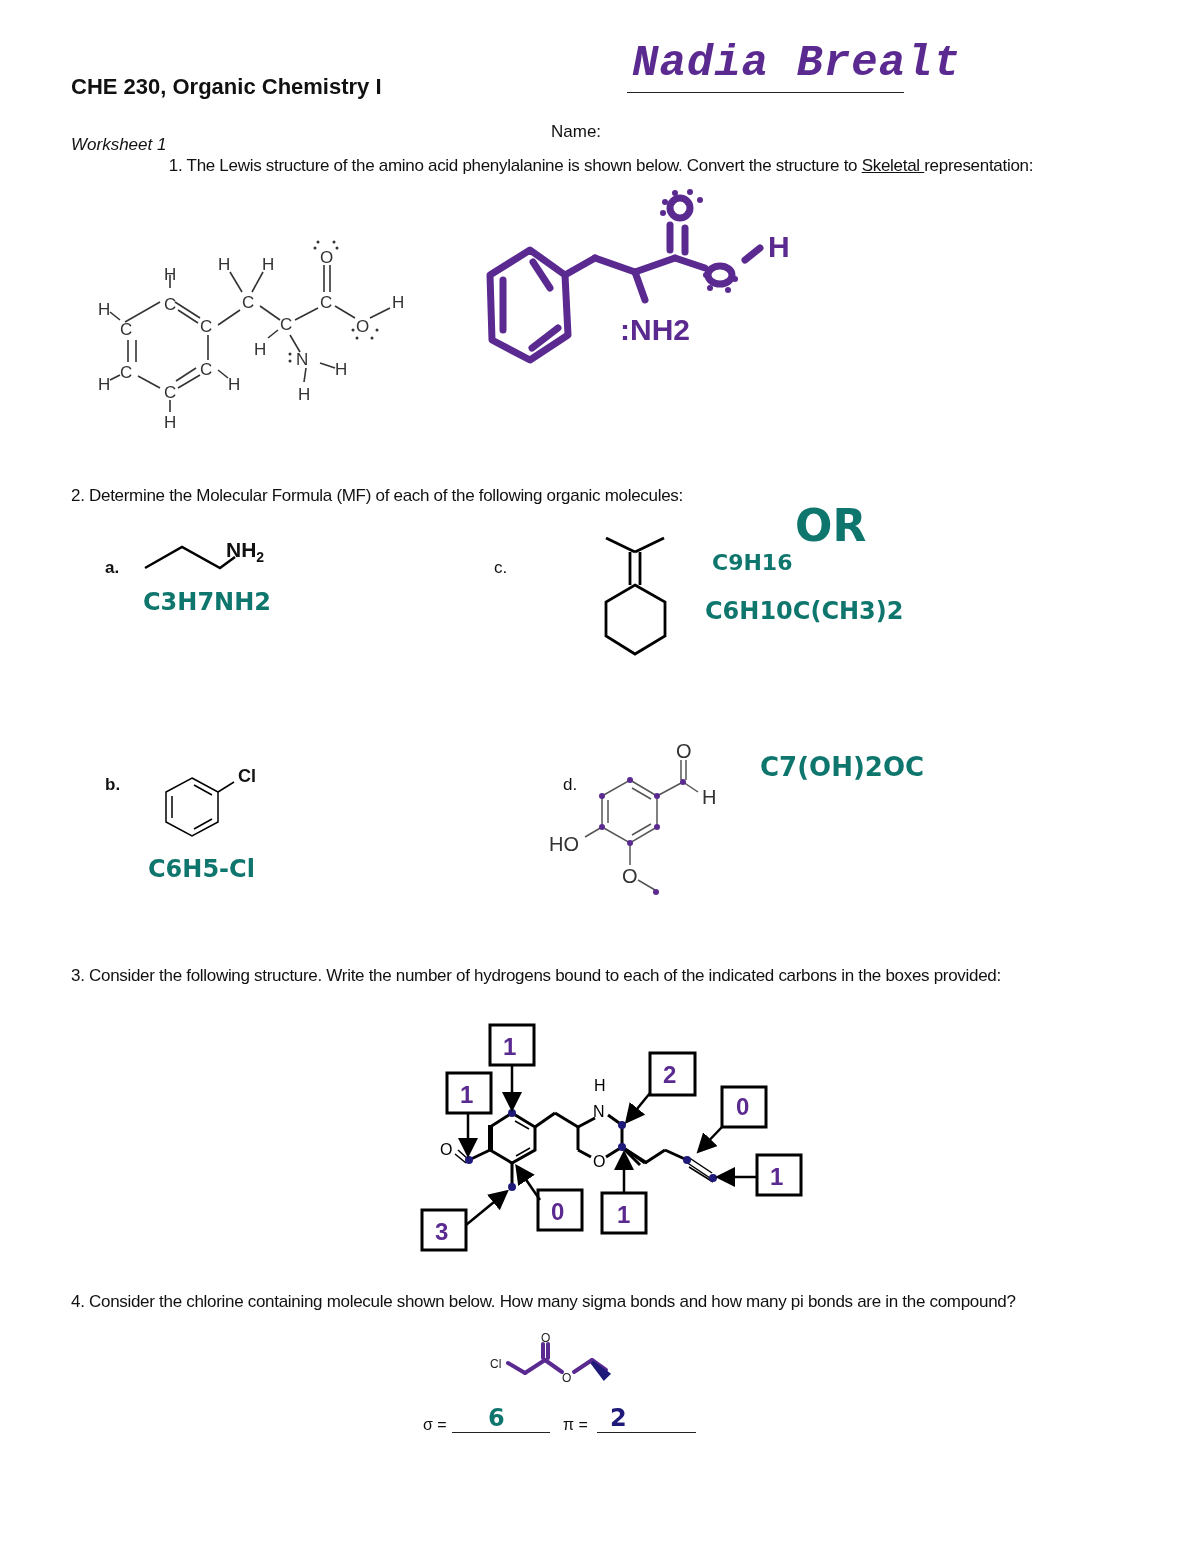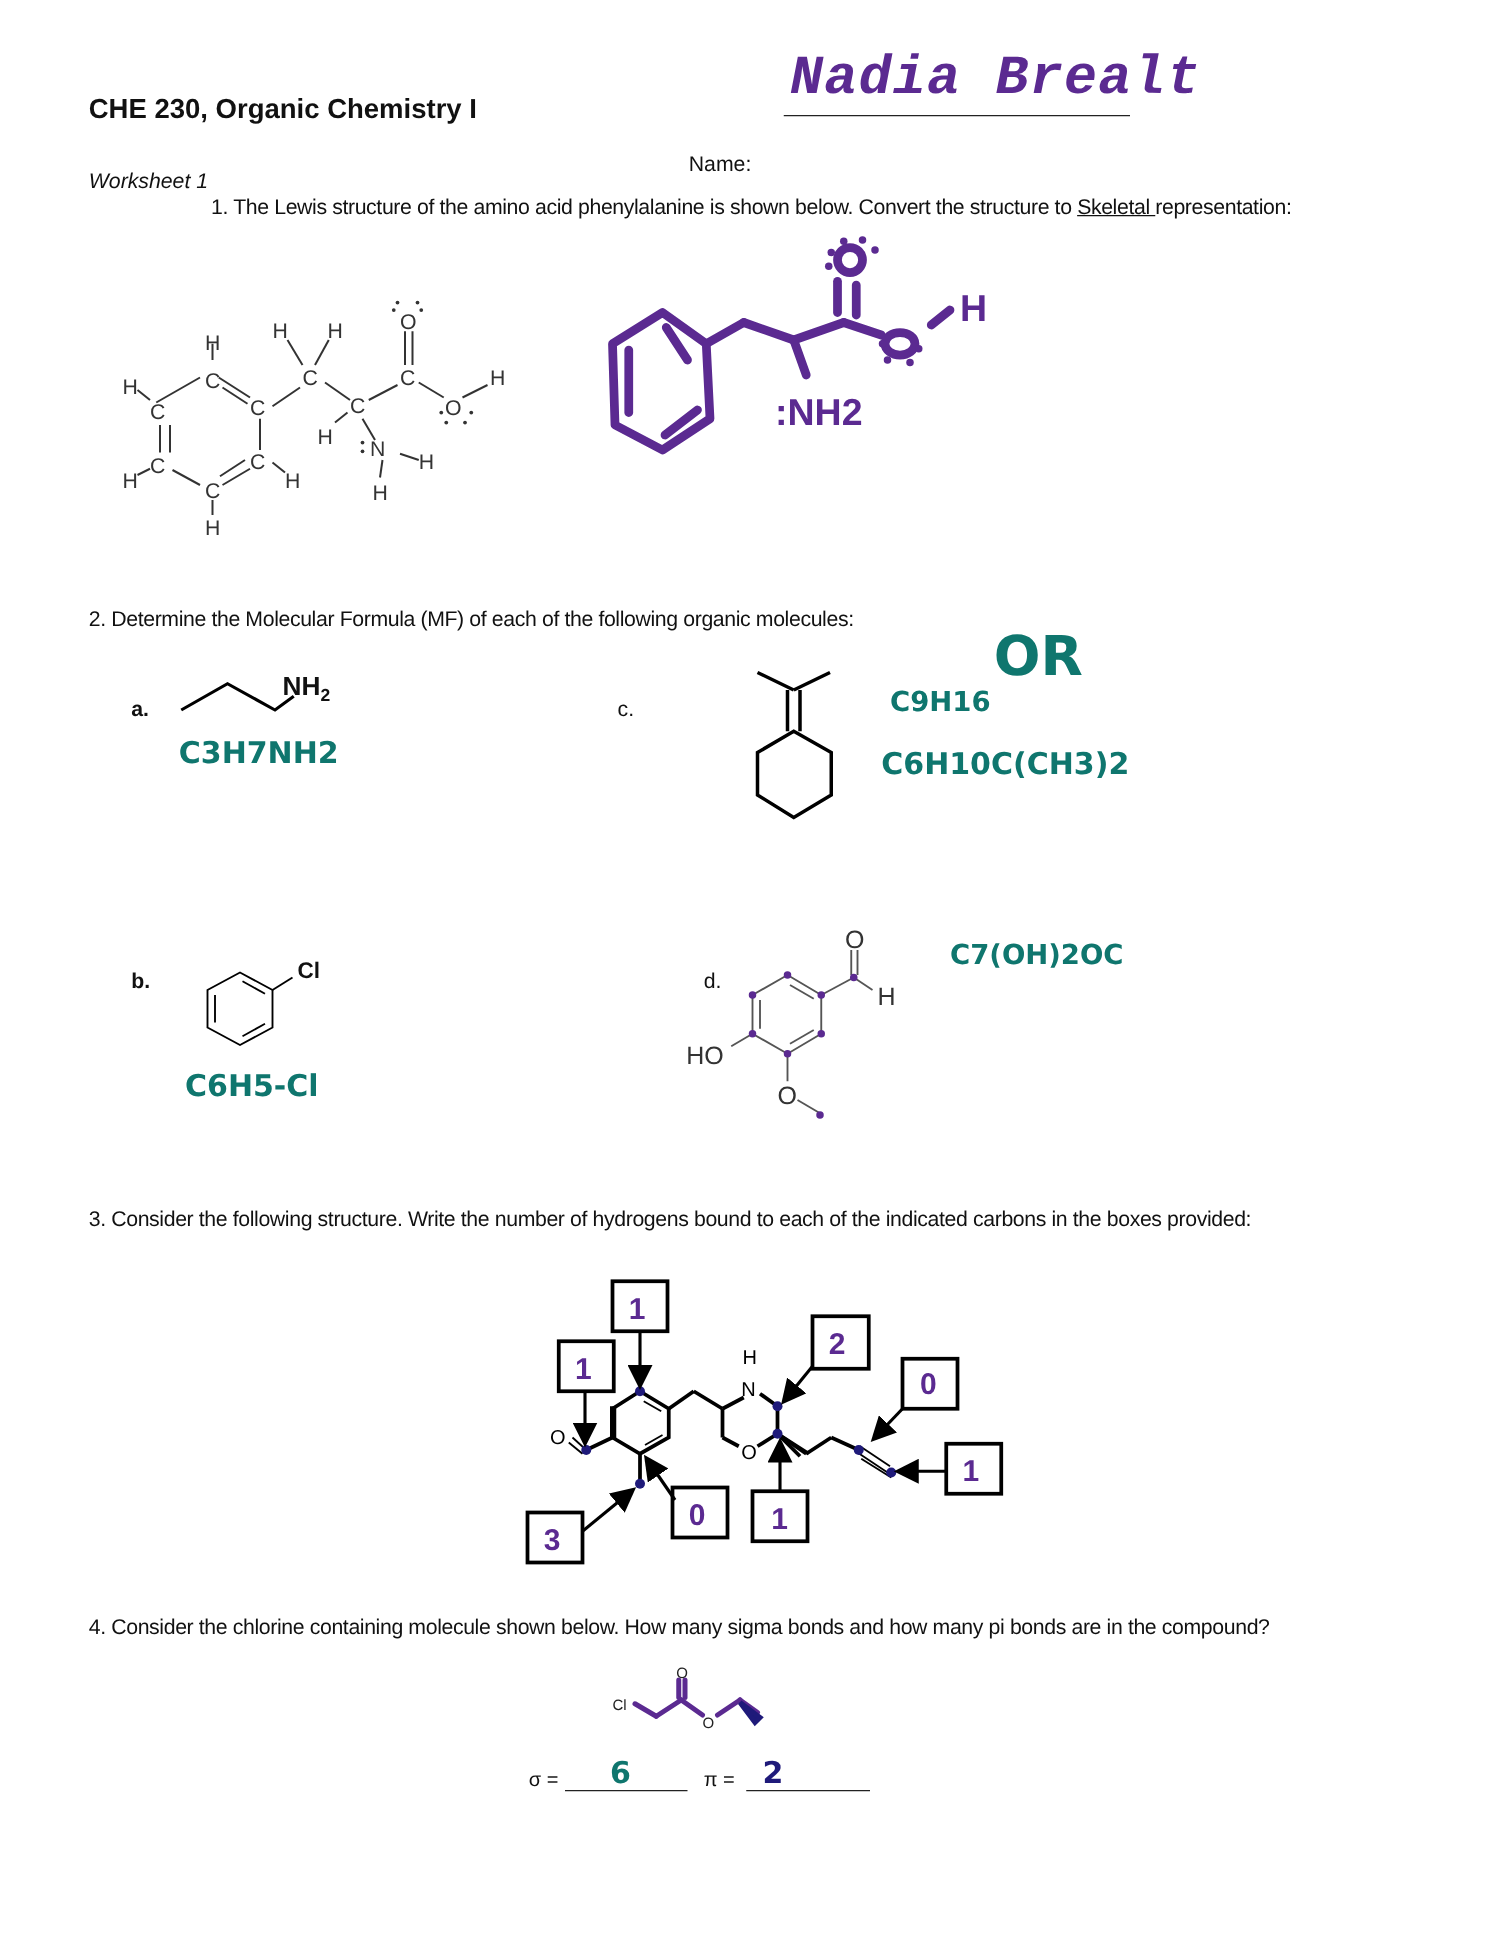--- a/index.html
+++ b/index.html
@@ -194,21 +194,21 @@
       <circle cx="117" cy="97" r="3"></circle>
       <circle cx="90" cy="113" r="3"></circle>
     <circle cx="143" cy="52" r="3"></circle>
       <circle cx="116" cy="162" r="3"></circle>
   </g>
   <text x="136" y="28" font-size="20" fill="#333">O</text>
   <text x="162" y="74" font-size="20" fill="#333">H</text>
   <text x="9" y="121" font-size="20" fill="#333">HO</text>
   <text x="82" y="153" font-size="20" fill="#333">O</text>
 </svg>
-<div class="abs hand" style="left:760px; top:752px; font-size:22px;">C7(OH)2OC</div>
+<div class="abs hand" style="left:760px; top:752px; font-size:26px;">C7(OH)2OC</div>
 
 <div class="abs q" style="top:962px;">3. Consider the following structure. Write the number of hydrogens bound to each of the indicated carbons in the boxes provided:</div>
 
 <svg class="abs" style="left:410px; top:1015px;" width="410" height="245" viewBox="0 0 410 245">
   <defs>
     <marker id="ah" markerWidth="8" markerHeight="8" refX="6" refY="4" orient="auto">
       <polygon points="0,0 8,4 0,8" fill="#000"></polygon>
     </marker>
   </defs>
 

